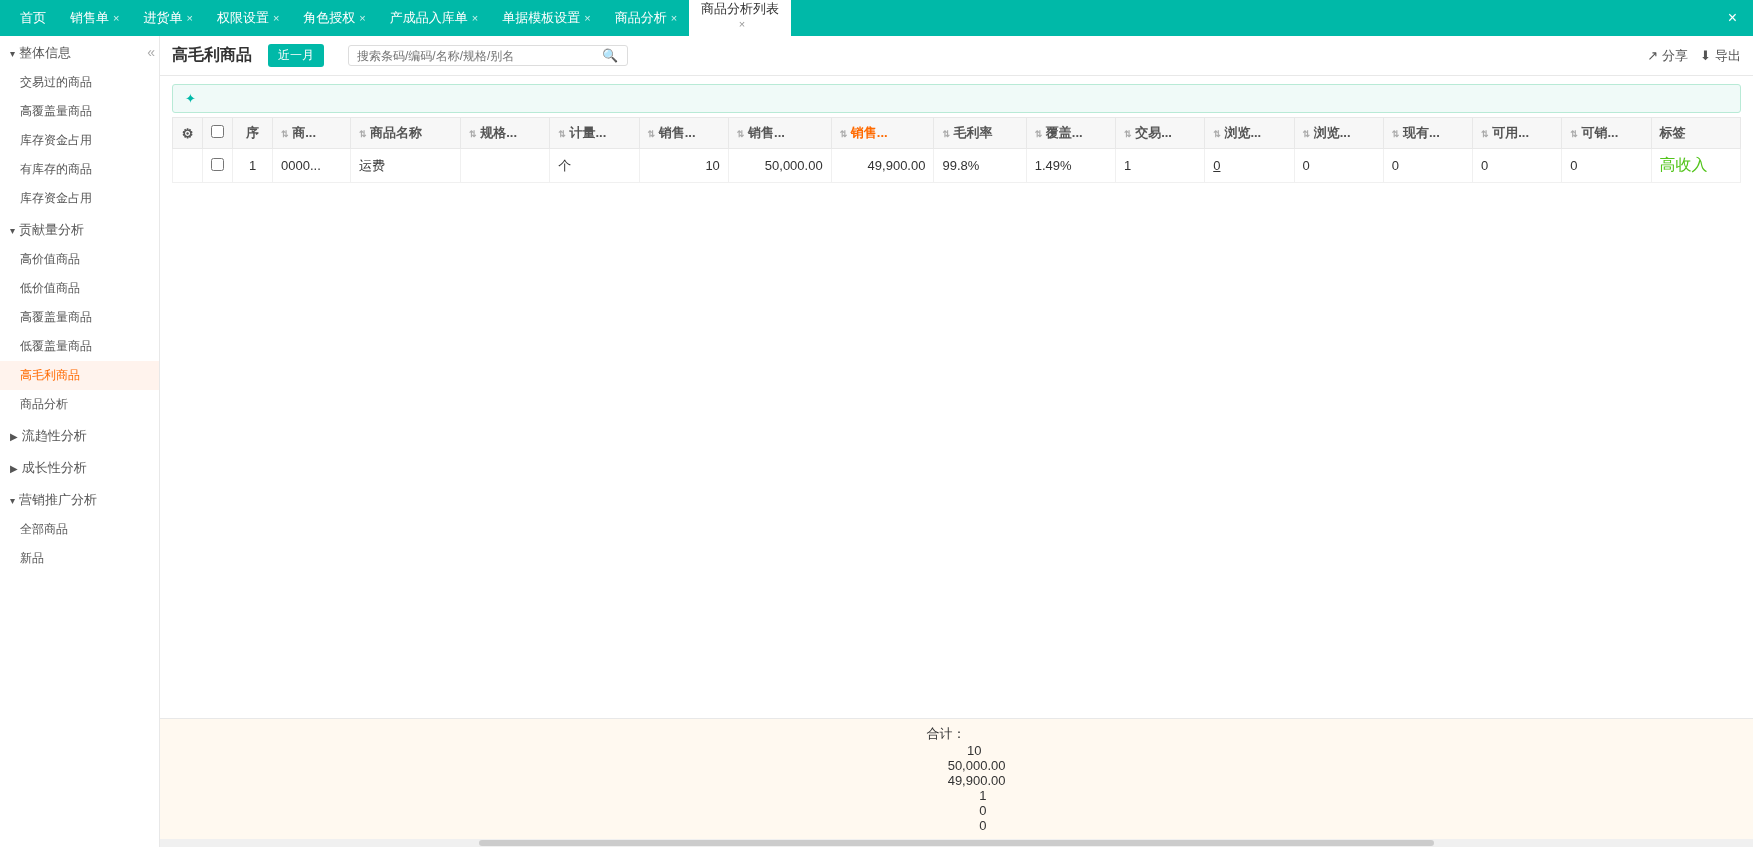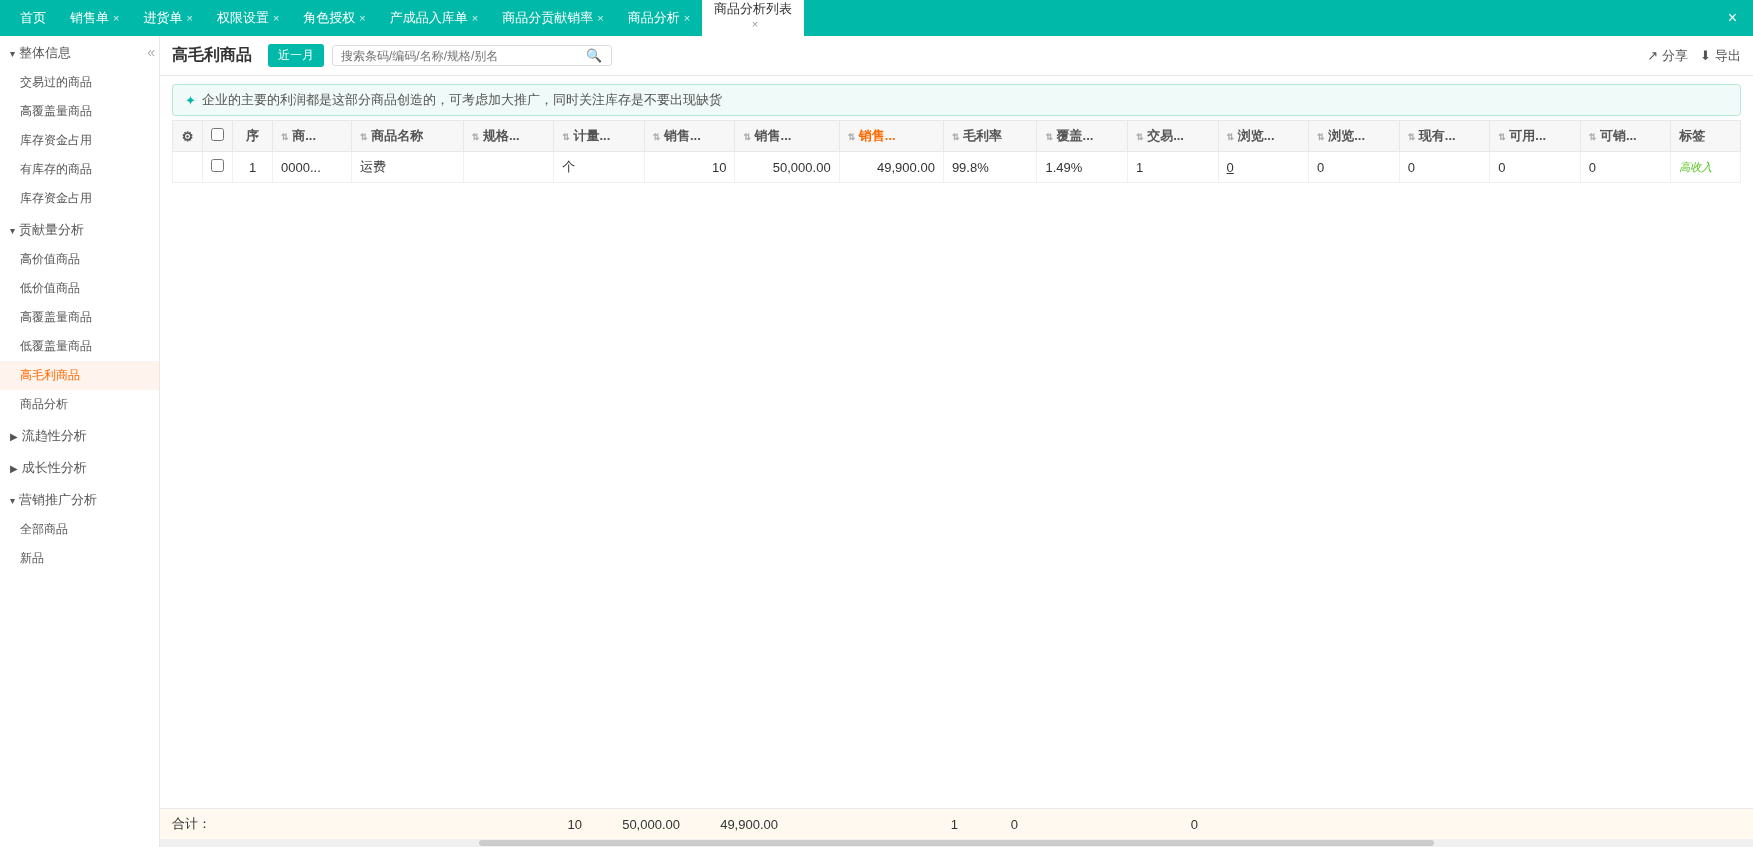--- a/index.html
+++ b/index.html
@@ -123,20 +123,21 @@
       font-size: 12px;
     }
     .search-box {
       display: flex;
       align-items: center;
       border: 1px solid #ddd;
       border-radius: 3px;
       padding: 2px 8px;
       flex: 1;
       max-width: 280px;
+      margin-left: 16px;
     }
     .search-box input {
       border: none;
       outline: none;
       font-size: 12px;
       color: #999;
       flex: 1;
     }
     .search-icon { color: #aaa; cursor: pointer; }
     .header-actions { margin-left: auto; display: flex; gap: 12px; }
@@ -190,36 +191,36 @@
       border: 1px solid #f0f0f0;
       padding: 6px 8px;
       color: #333;
       white-space: nowrap;
     }
     .col-settings { width: 30px; text-align: center; }
     .col-check { width: 30px; text-align: center; }
     .col-num { width: 40px; text-align: center; }
     .tag-high-income {
       color: #52c41a;
-      font-size: 11px;
-      font-style: italic;
+      font-size: 16px;
     }
     .sort-icon { color: #aaa; font-size: 9px; }
     .underline { text-decoration: underline; cursor: pointer; }
 
     
     .footer-totals {
       background: #fff9f0;
       border-top: 1px solid #e8e8e8;
       padding: 6px 12px;
       display: flex;
       align-items: center;
       font-size: 12px;
       color: #333;
       flex-shrink: 0;
+      flex-direction: column;
     }
     .footer-totals .label { min-width: 60px; }
 
     
     .bottom-scroll {
       height: 8px;
       background: #f0f0f0;
       flex-shrink: 0;
       position: relative;
     }
@@ -255,21 +256,21 @@
   </div>
   <div class="nav-item">
     <span>角色授权</span>
     <span class="nav-close">×</span>
   </div>
   <div class="nav-item">
     <span>产成品入库单</span>
     <span class="nav-close">×</span>
   </div>
   <div class="nav-item">
-    <span>商品分贡献销率</span>
+    <span>单据模板设置</span>
     <span class="nav-close">×</span>
   </div>
   <div class="nav-item">
     <span>商品分析</span>
     <span class="nav-close">×</span>
   </div>
   <div class="nav-item active">
     <span>商品分析列表</span>
     <span class="nav-close" style="color:#999;">×</span>
   </div>
@@ -337,21 +338,20 @@
         </div>
         <div class="action-btn">
           <span>⬇</span>
           <span>导出</span>
         </div>
       </div>
     </div>
 
     <div class="info-banner">
       <span class="info-icon">✦</span>
-      <span>企业的主要的利润都是这部分商品创造的，可考虑加大推广，同时关注库存是不要出现缺货</span>
     </div>
 
     <div class="table-container">
       <table>
         <thead>
           <tr>
             <th class="col-settings">⚙</th>
             <th class="col-check"><input type="checkbox" style=""></th>
             <th class="col-num">序</th>
             <th><span class="sort-icon">⇅</span> 商...</th>

